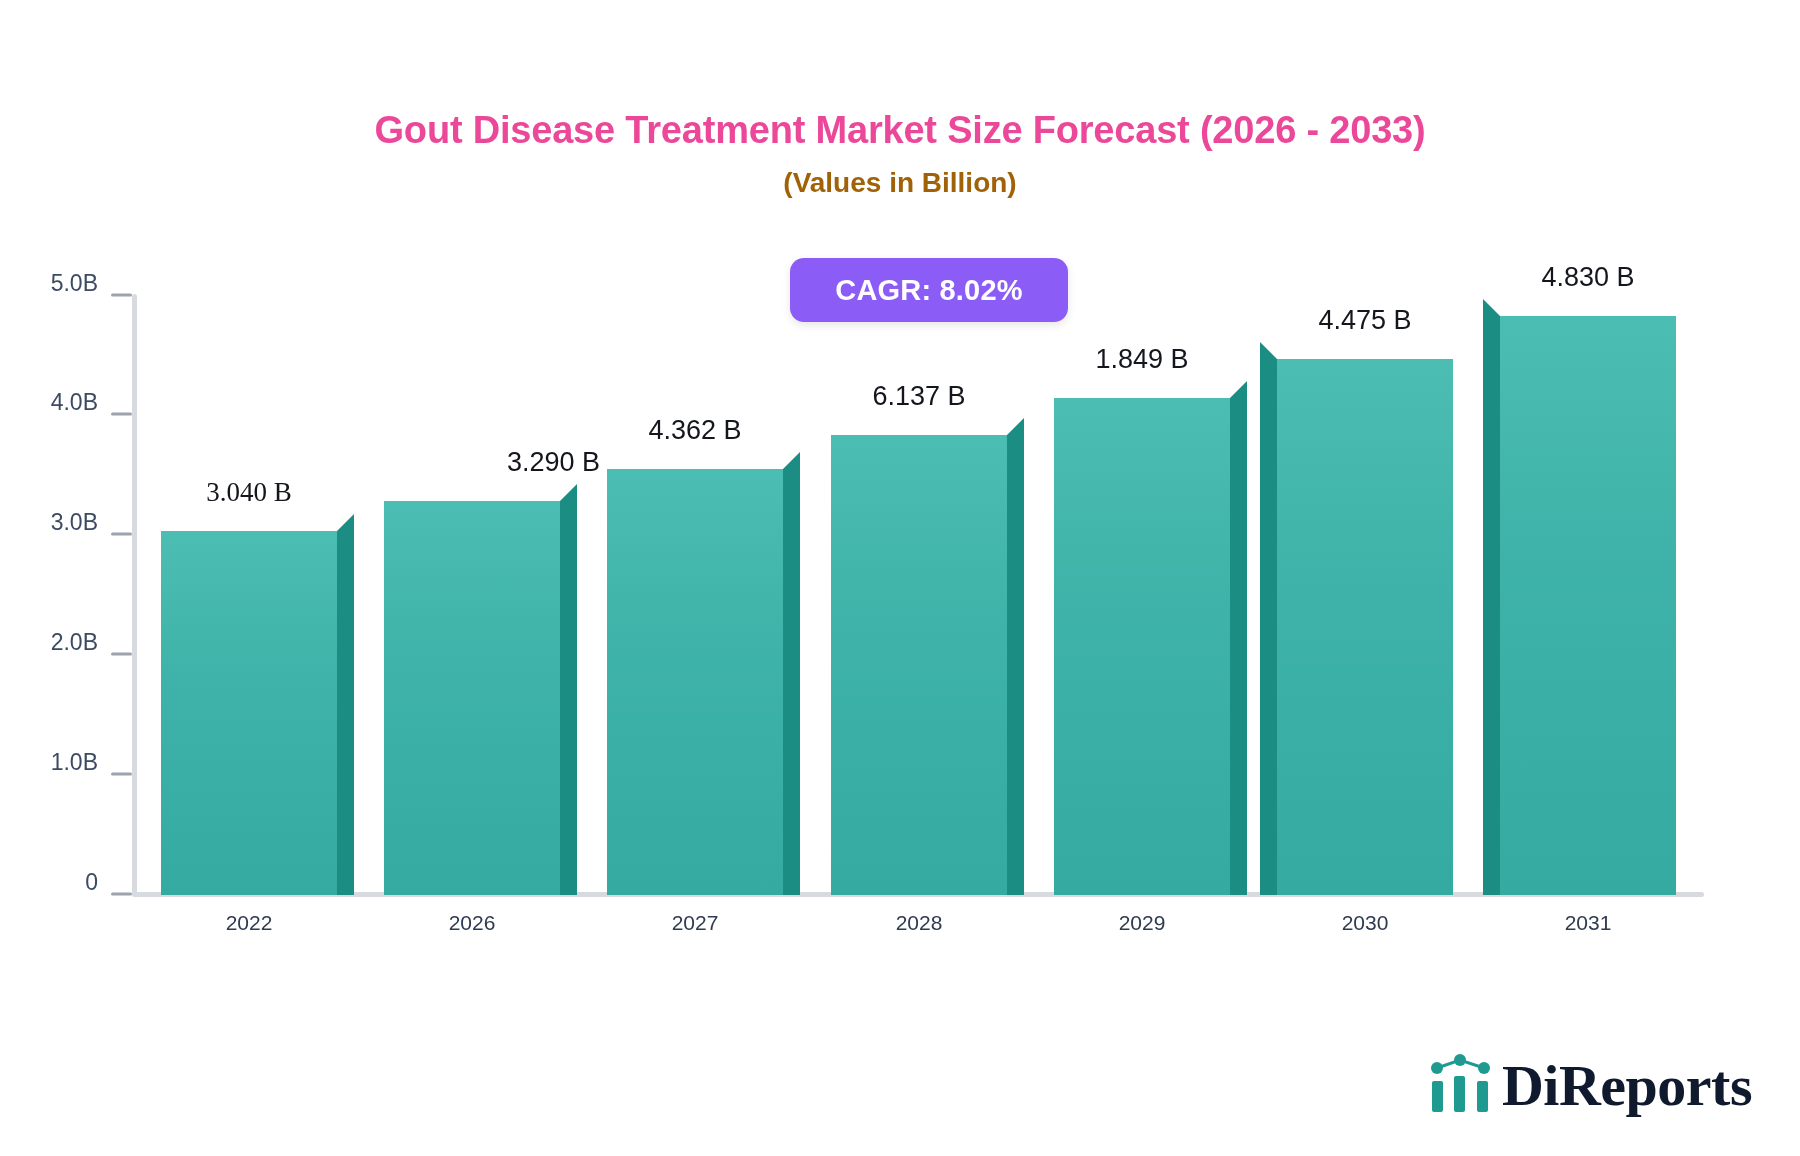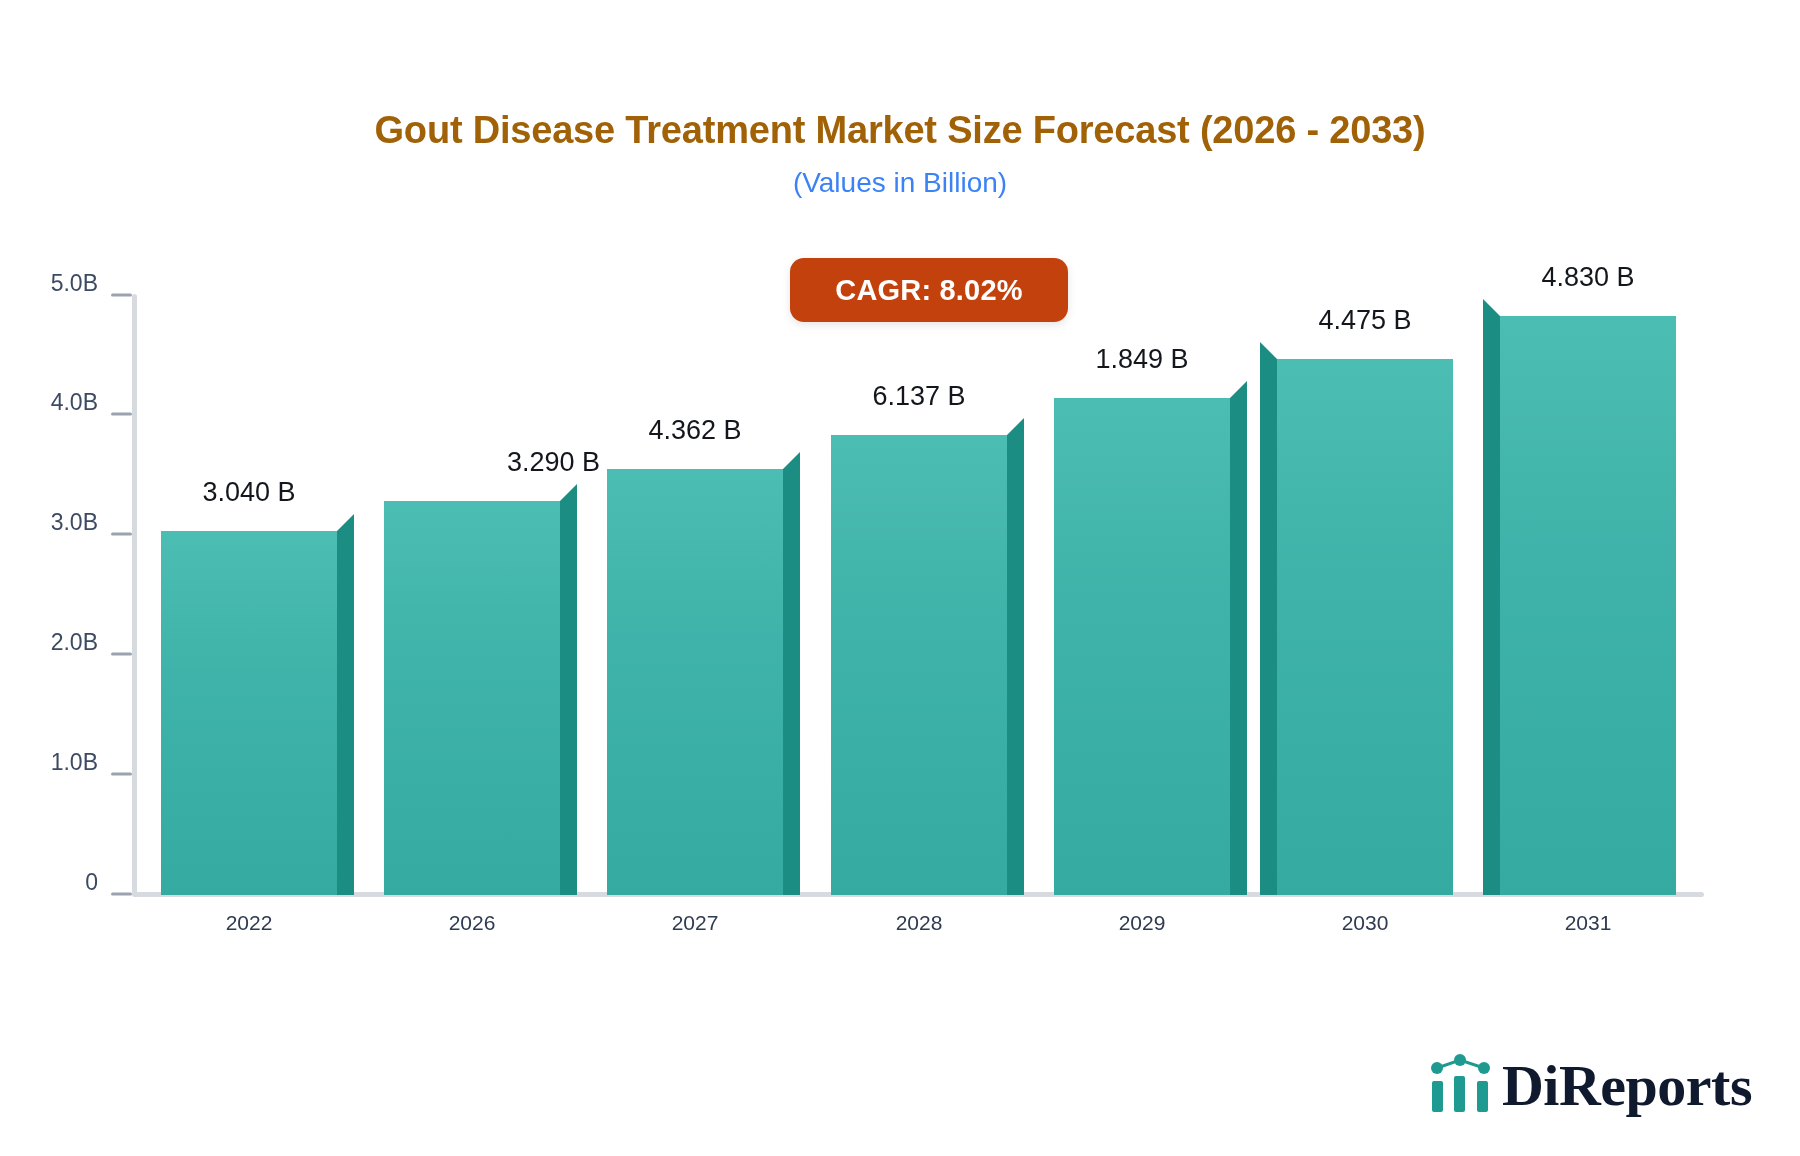--- a/index.html
+++ b/index.html
@@ -21,40 +21,40 @@
   .title-block {
     position: absolute;
     top: 110px;
     left: 0;
     width: 1800px;
     text-align: center;
   }
   .chart-title {
     font-size: 38px;
     font-weight: bold;
-    color: #a16207;
+    color: #ec4899;
     letter-spacing: -0.2px;
     line-height: 1.1;
   }
   .chart-subtitle {
     margin-top: 16px;
     font-size: 28px;
-    font-weight: normal;
-    color: #3b82f6;
+    font-weight: bold;
+    color: #a16207;
     line-height: 1.1;
   }
 
   
   .cagr-badge {
     position: absolute;
     top: 258px;
     left: 790px;
     width: 278px;
     height: 64px;
-    background: #c2410c;
+    background: #8b5cf6;
     border-radius: 14px;
     display: flex;
     align-items: center;
     justify-content: center;
     color: #ffffff;
     font-size: 29px;
     font-weight: bold;
     letter-spacing: 0.2px;
     box-shadow: 0 3px 9px rgba(0,0,0,0.10);
     z-index: 6;
@@ -199,21 +199,21 @@
         </div>
         <div class="ytick ytick-wrap" style="top: 892px;">
           <span class="ytick-label">0</span>
           <span class="ytick-dash"></span>
         </div>
       </div>
     <div id="bars">
         <div>
           <div class="bar-side" style="width: 17px; height: 381px; top: 511px; bottom: auto; position: absolute; left: 337px; clip-path: polygon(0px 17px, 100% 0px, 100% 100%, 0px 100%);"></div>
           <div class="bar" title="2025: 3.040 B" style="left: 161px; top: 528px; width: 176px; height: 364px; bottom: auto;"></div>
-          <div class="bar-label" style="left: 121px; width: 256px; top: 474px;">3.040 B</div>
+          <div class="bar-label" style="left: 121px; width: 256px; top: 474px; font-family: Liberation Serif, serif;">3.040 B</div>
         </div>
         <div>
           <div class="bar-side" style="width: 17px; height: 411px; top: 481px; bottom: auto; position: absolute; left: 560px; clip-path: polygon(0px 17px, 100% 0px, 100% 100%, 0px 100%);"></div>
           <div class="bar" title="2026: 3.290 B" style="left: 384px; top: 498px; width: 176px; height: 394px; bottom: auto;"></div>
           <div class="bar-label" style="left: 344px; width: 256px; top: 444px; text-align: right;">3.290 B</div>
         </div>
         <div>
           <div class="bar-side" style="width: 17px; height: 443px; top: 449px; bottom: auto; position: absolute; left: 783px; clip-path: polygon(0px 17px, 100% 0px, 100% 100%, 0px 100%);"></div>
           <div class="bar" title="2027: 3.555 B" style="left: 607px; top: 466px; width: 176px; height: 426px; bottom: auto;"></div>
           <div class="bar-label" style="left: 567px; width: 256px; top: 412px;">4.362 B</div>

